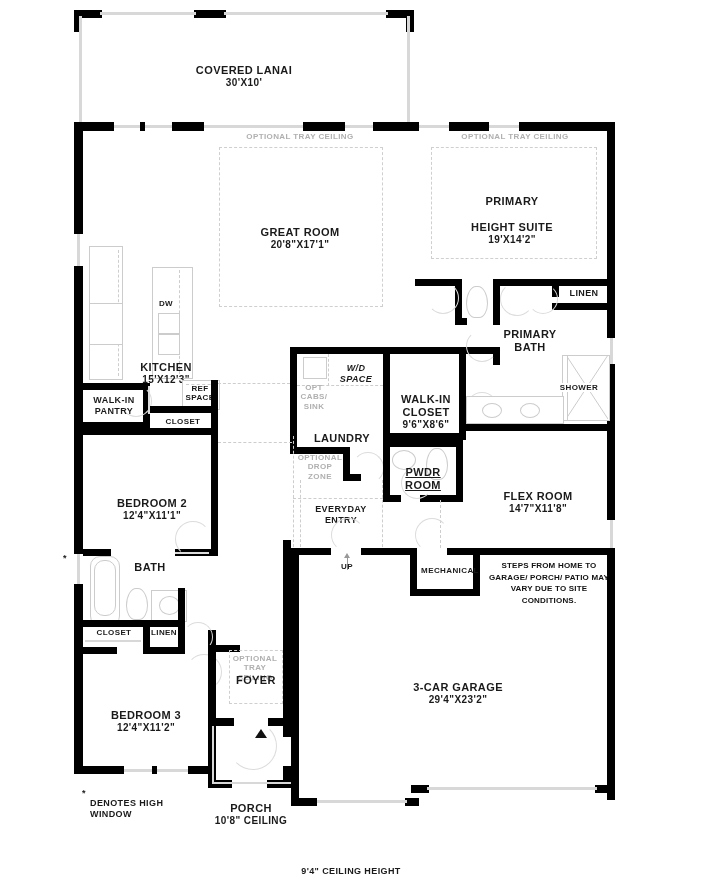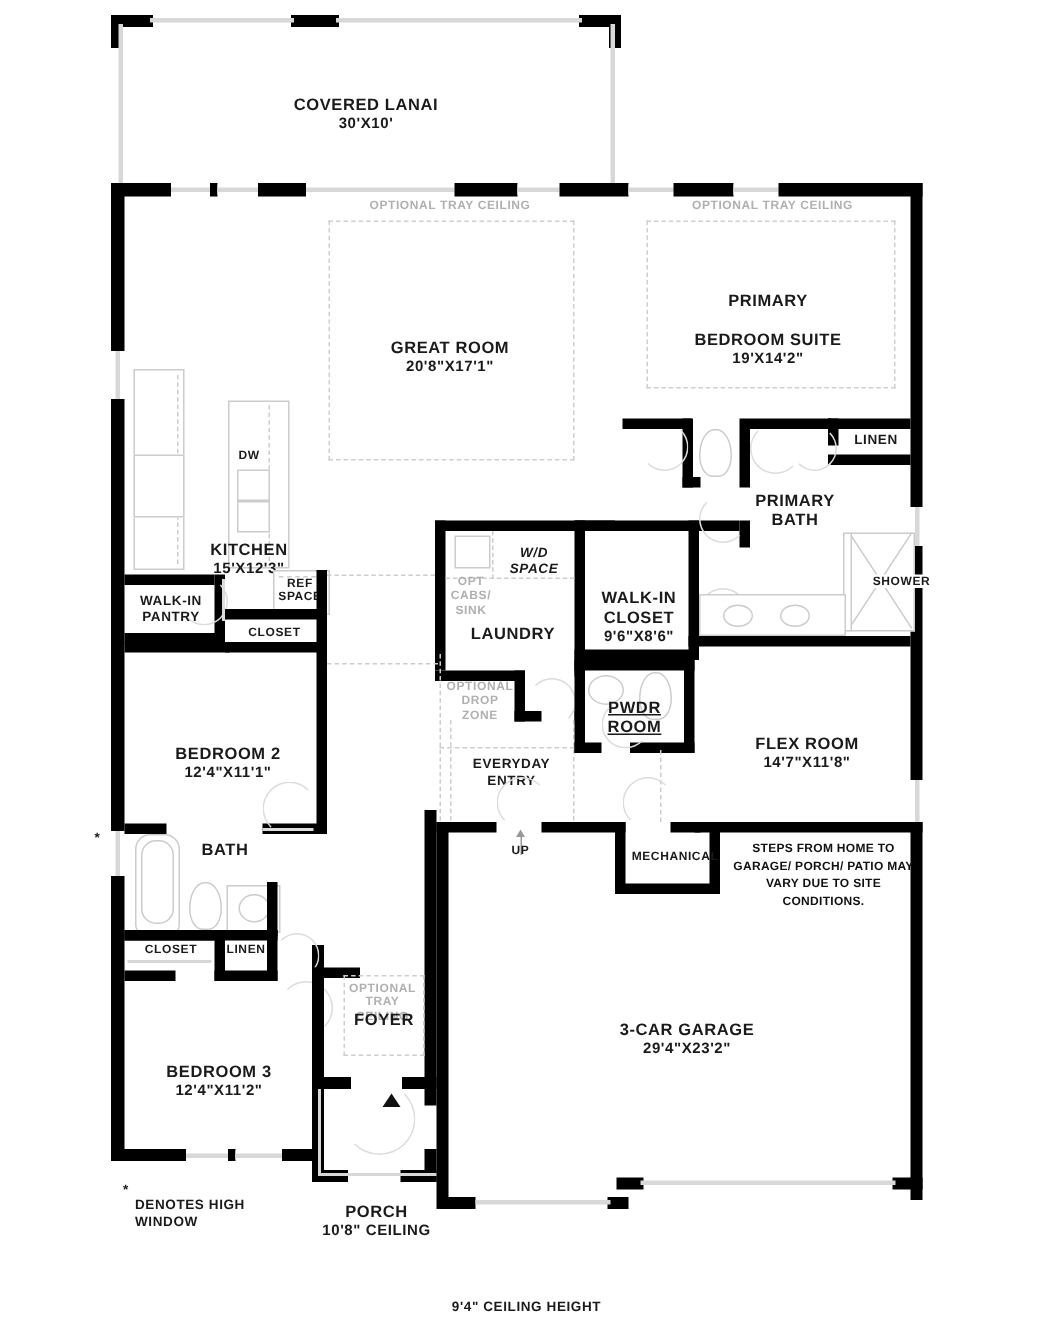--- a/index.html
+++ b/index.html
@@ -116,21 +116,21 @@
   <div class="lbl xs grey" style="left:435px;top:132px;width:160px;">OPTIONAL TRAY CEILING</div>
 
   <div class="lbl rm" style="left:236px;top:213px;width:128px;">
     <span>GREAT ROOM</span>
     <span class="dim">20'8"X17'1"</span>
   </div>
 
 
   <div class="lbl rm" style="left:447px;top:182px;width:130px;">
     <span>PRIMARY</span><br>
-    <span>BEDROOM SUITE</span>
+    <span>HEIGHT SUITE</span>
     <span class="dim">19'X14'2"</span>
   </div>
 
   <div class="fx" style="left:89px;top:246px;width:32px;height:132px;"></div>
   <div class="dashv" style="left:118px;top:250px;height:126px;"></div>
   <div class="fxr" style="left:93px;top:311px;width:9px;height:9px;"></div>
   <div class="fxr" style="left:106px;top:308px;width:11px;height:11px;"></div>
   <div class="fxr" style="left:93px;top:324px;width:11px;height:11px;"></div>
   <div class="fxr" style="left:107px;top:326px;width:9px;height:9px;"></div>
   <div class="fx" style="left:89px;top:303px;width:32px;height:40px;"></div>
@@ -231,21 +231,21 @@
   <div class="w" style="left:290px;top:347px;width:7px;height:100px;"></div>
   <div class="w" style="left:383px;top:347px;width:7px;height:104px;"></div>
   <div class="fx" style="left:303px;top:357px;width:22px;height:20px;"></div>
   <div class="dashh" style="left:297px;top:385px;width:86px;"></div>
   <div class="dashv" style="left:328px;top:354px;height:32px;"></div>
   <div class="lbl xs grey" style="left:296px;top:383px;width:36px;">OPT
 CABS/
 SINK</div>
   <div class="lbl sm" style="left:334px;top:363px;width:44px;font-style:italic;">W/D
 SPACE</div>
-  <div class="lbl rm" style="left:303px;top:417px;width:78px;">LAUNDRY</div>
+  <div class="lbl rm" style="left:303px;top:432px;width:78px;">LAUNDRY</div>
 
   <div class="w" style="left:290px;top:447px;width:60px;height:7px;"></div>
   <div class="w" style="left:343px;top:447px;width:7px;height:34px;"></div>
   <div class="w" style="left:343px;top:474px;width:18px;height:7px;"></div>
   <div class="lbl xs grey" style="left:294px;top:453px;width:52px;">OPTIONAL
 DROP
 ZONE</div>
   <div class="arc" style="left:352px;top:452px;width:30px;height:30px;border-color:#dcdcdc #dcdcdc transparent transparent;"></div>
   <div class="w" style="left:383px;top:474px;width:7px;height:7px;"></div>
 
@@ -297,21 +297,21 @@
 
   <div class="lbl rm" style="left:490px;top:328px;width:80px;">PRIMARY
 BATH</div>
 
   <div class="fx" style="left:566px;top:355px;width:42px;height:64px;"></div>
   <svg style="position:absolute;left:566px;top:355px;width:42px;height:64px;">
     <line x1="0" y1="0" x2="42" y2="64" stroke="#cccccc" stroke-width="1"></line>
     <line x1="42" y1="0" x2="0" y2="64" stroke="#cccccc" stroke-width="1"></line>
   </svg>
   <div class="fx" style="left:562px;top:355px;width:4px;height:64px;"></div>
-  <div class="lbl xs" style="left:578px;top:383px;width:46px;background:#fff;">SHOWER</div>
+  <div class="lbl xs" style="left:556px;top:383px;width:46px;background:#fff;">SHOWER</div>
 
   <div class="fx" style="left:466px;top:396px;width:96px;height:26px;"></div>
   <div class="fxr" style="left:482px;top:403px;width:18px;height:13px;"></div>
   <div class="fxr" style="left:520px;top:403px;width:18px;height:13px;"></div>
   <div class="w" style="left:459px;top:424px;width:148px;height:7px;"></div>
 
   <div class="lbl rm" style="left:483px;top:477px;width:110px;">
     <span>FLEX ROOM</span>
     <span class="dim">14'7"X11'8"</span>
   </div>

